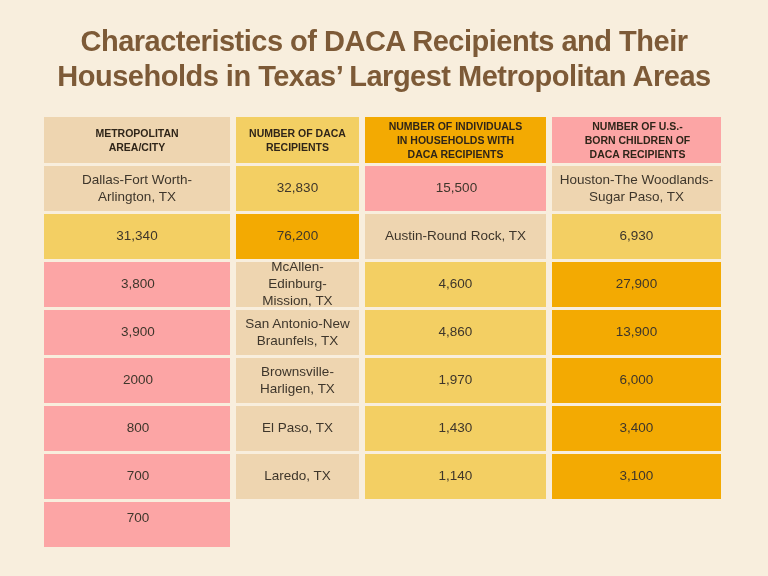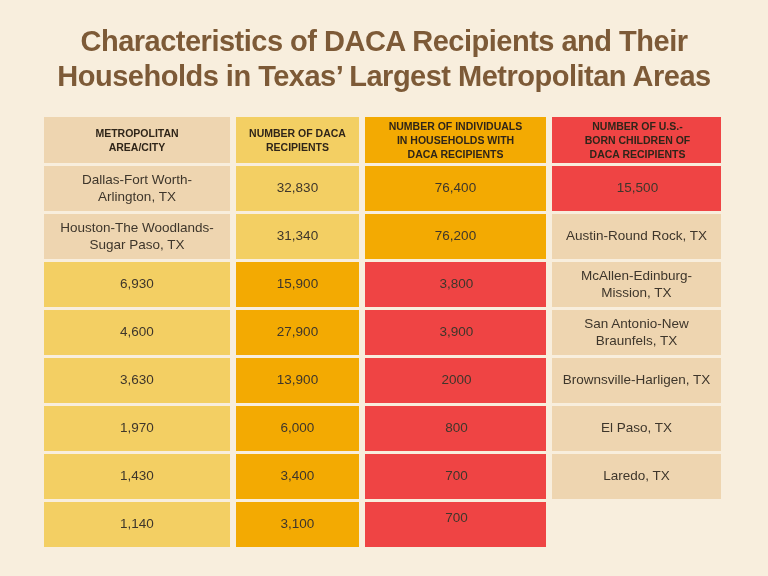--- a/index.html
+++ b/index.html
@@ -51,21 +51,21 @@
   }
   .hdr {
     font-size: 10.5px;
     font-weight: bold;
     color: #2f2519;
     line-height: 1.35;
   }
   .c0 { background: #eed5b0; }
   .c1 { background: #f3cf63; }
   .c2 { background: #f3aa02; }
-  .c3 { background: #ef4444; padding-left: 8px; }
+  .c3 { background: #fca5a5; padding-left: 8px; }
   .nudge-up {
     align-items: flex-start;
     padding-top: 8px;
   }
 </style>
 </head>
 <body>
 
 <div class="page">
 
@@ -81,42 +81,40 @@
     <div class="cell hdr c2">NUMBER OF INDIVIDUALS
 IN HOUSEHOLDS WITH
 DACA RECIPIENTS</div>
     <div class="cell hdr c3">NUMBER OF U.S.-
 BORN CHILDREN OF
 DACA RECIPIENTS</div>
 
     <div class="cell c0">Dallas-Fort Worth-
 Arlington, TX</div>
     <div class="cell c1">32,830</div>
-    <div class="cell c2">76,400</div>
     <div class="cell c3">15,500</div>
 
     <div class="cell c0">Houston-The Woodlands-
 Sugar Paso, TX</div>
     <div class="cell c1">31,340</div>
     <div class="cell c2">76,200</div>
 
     <div class="cell c0">Austin-Round Rock, TX</div>
     <div class="cell c1">6,930</div>
-    <div class="cell c2">15,900</div>
     <div class="cell c3">3,800</div>
 
     <div class="cell c0">McAllen-Edinburg-
 Mission, TX</div>
     <div class="cell c1">4,600</div>
     <div class="cell c2">27,900</div>
     <div class="cell c3">3,900</div>
 
     <div class="cell c0">San Antonio-New
 Braunfels, TX</div>
-    <div class="cell c1">3,630</div>
+    <div class="cell c1">4,860</div>
     <div class="cell c2">13,900</div>
     <div class="cell c3">2000</div>
 
     <div class="cell c0">Brownsville-Harligen, TX</div>
     <div class="cell c1">1,970</div>
     <div class="cell c2">6,000</div>
     <div class="cell c3">800</div>
 
     <div class="cell c0">El Paso, TX</div>
     <div class="cell c1">1,430</div>

